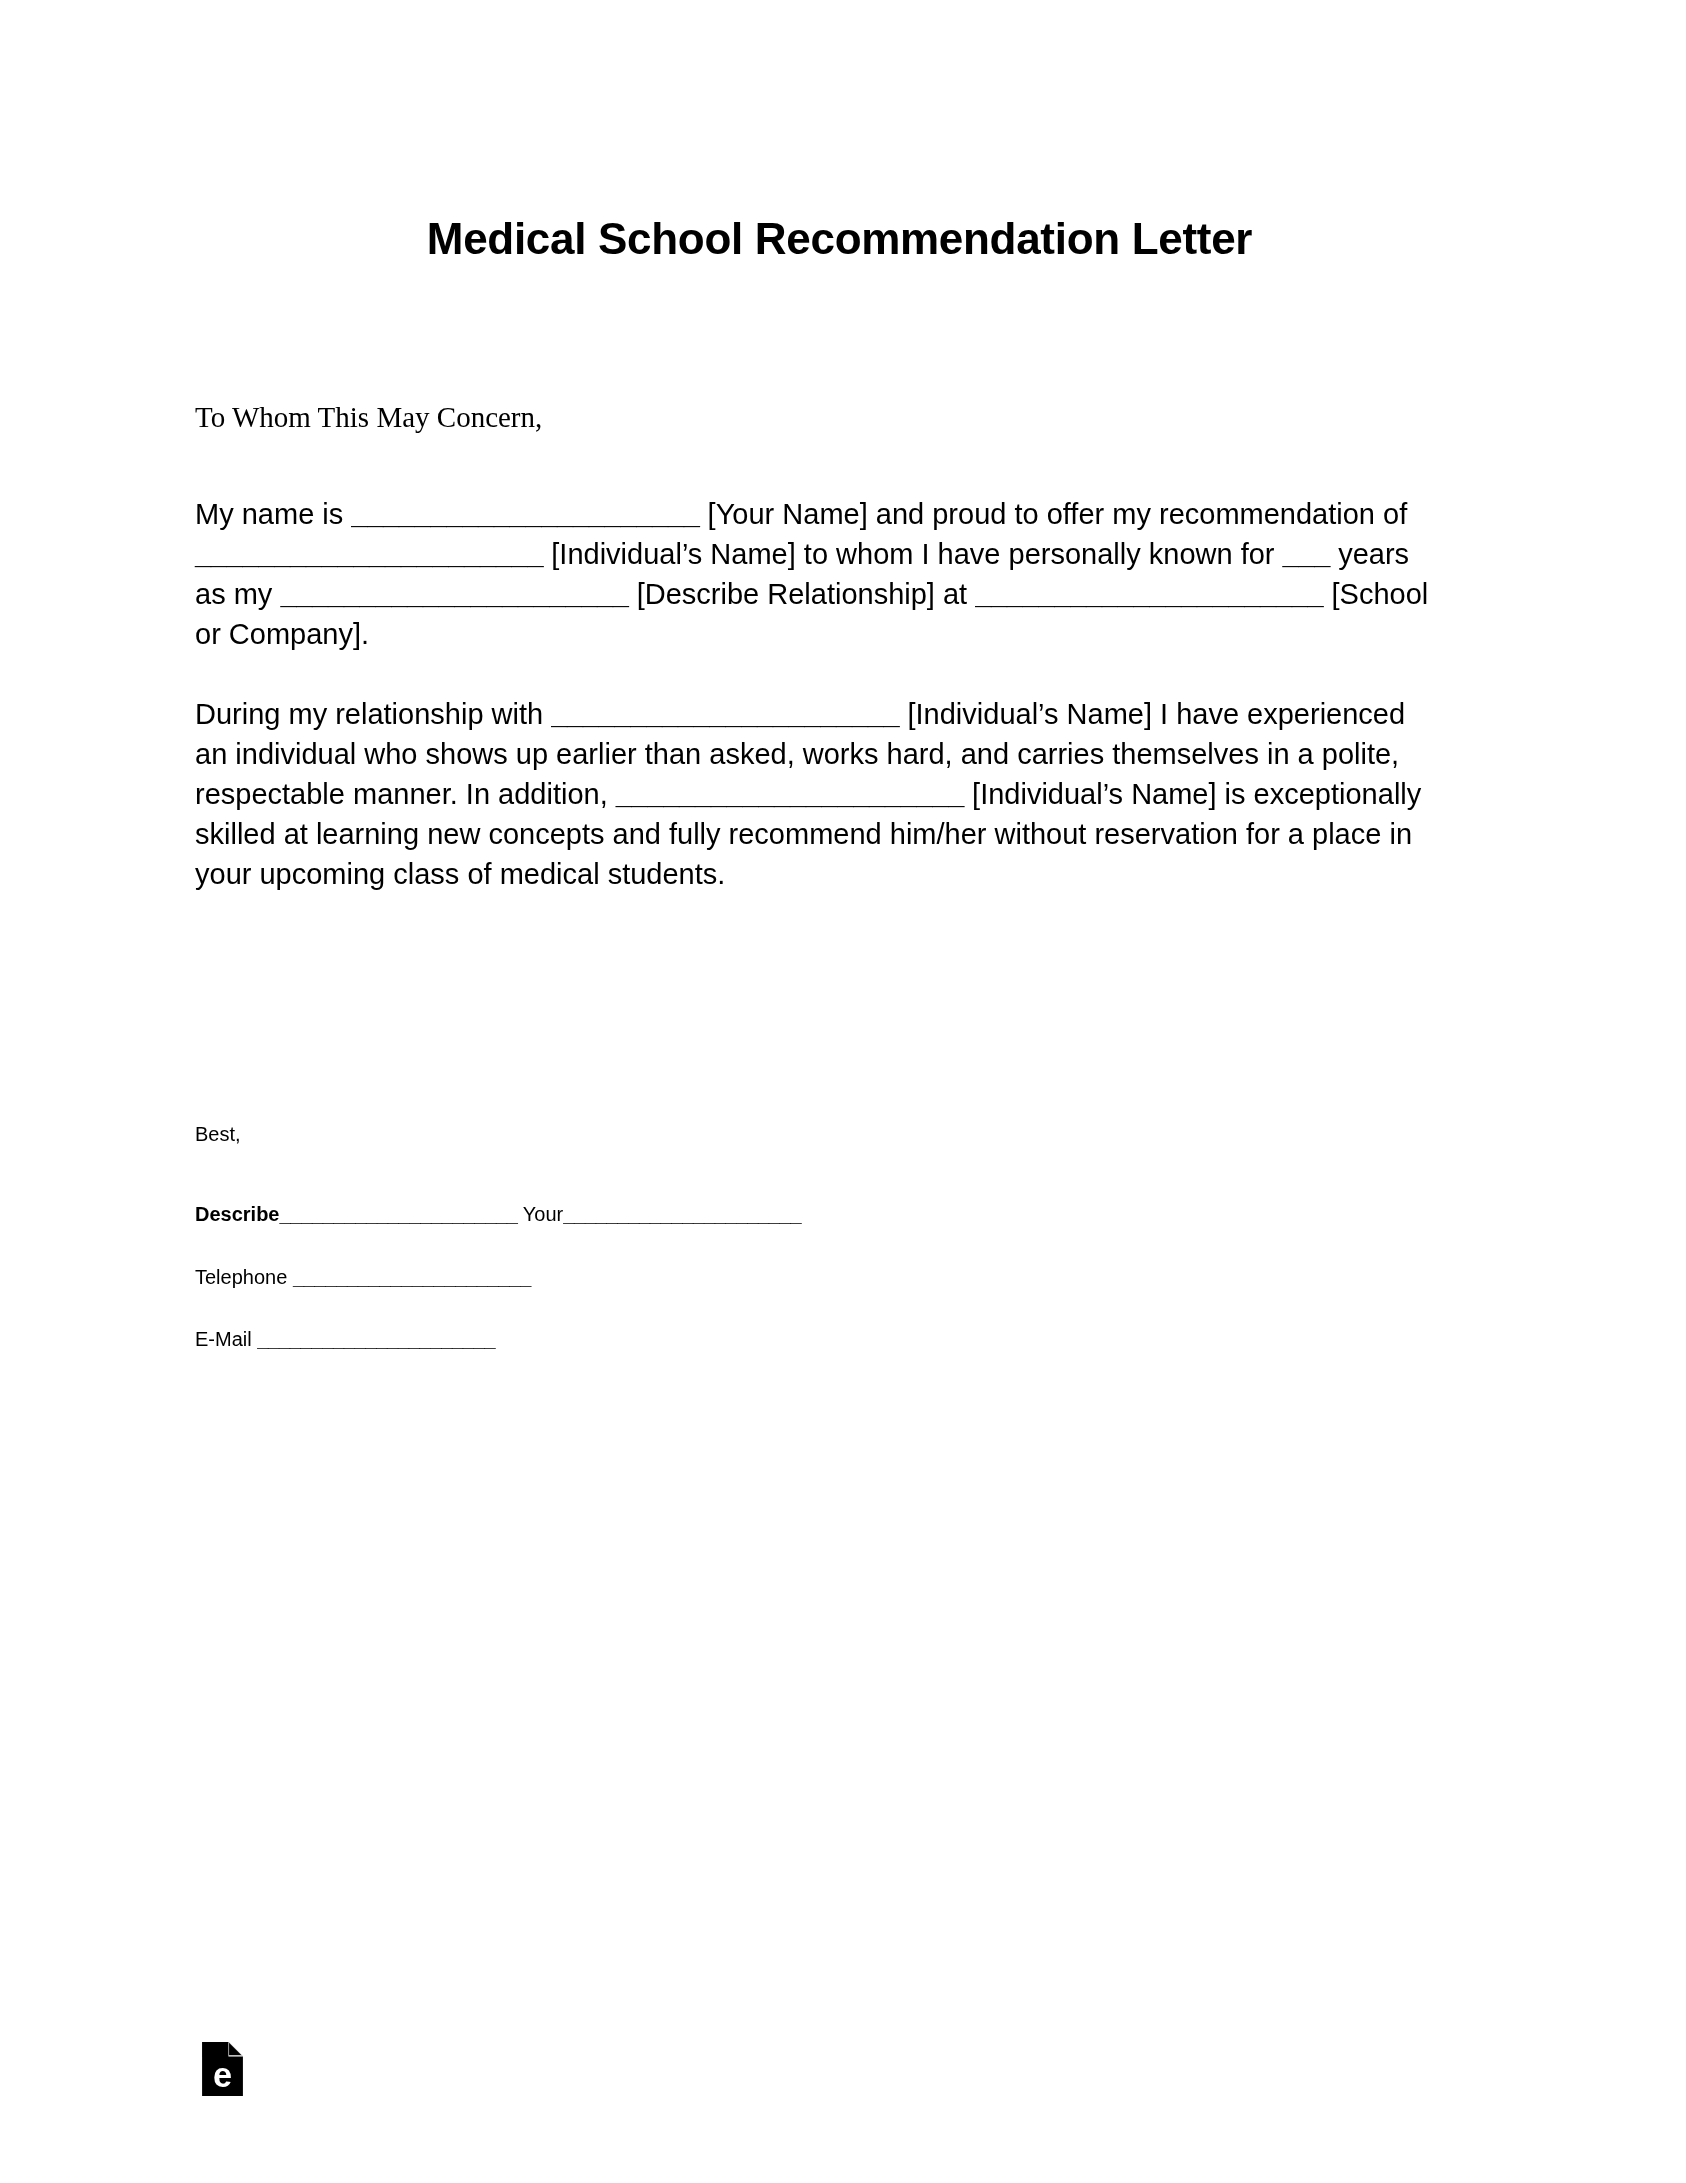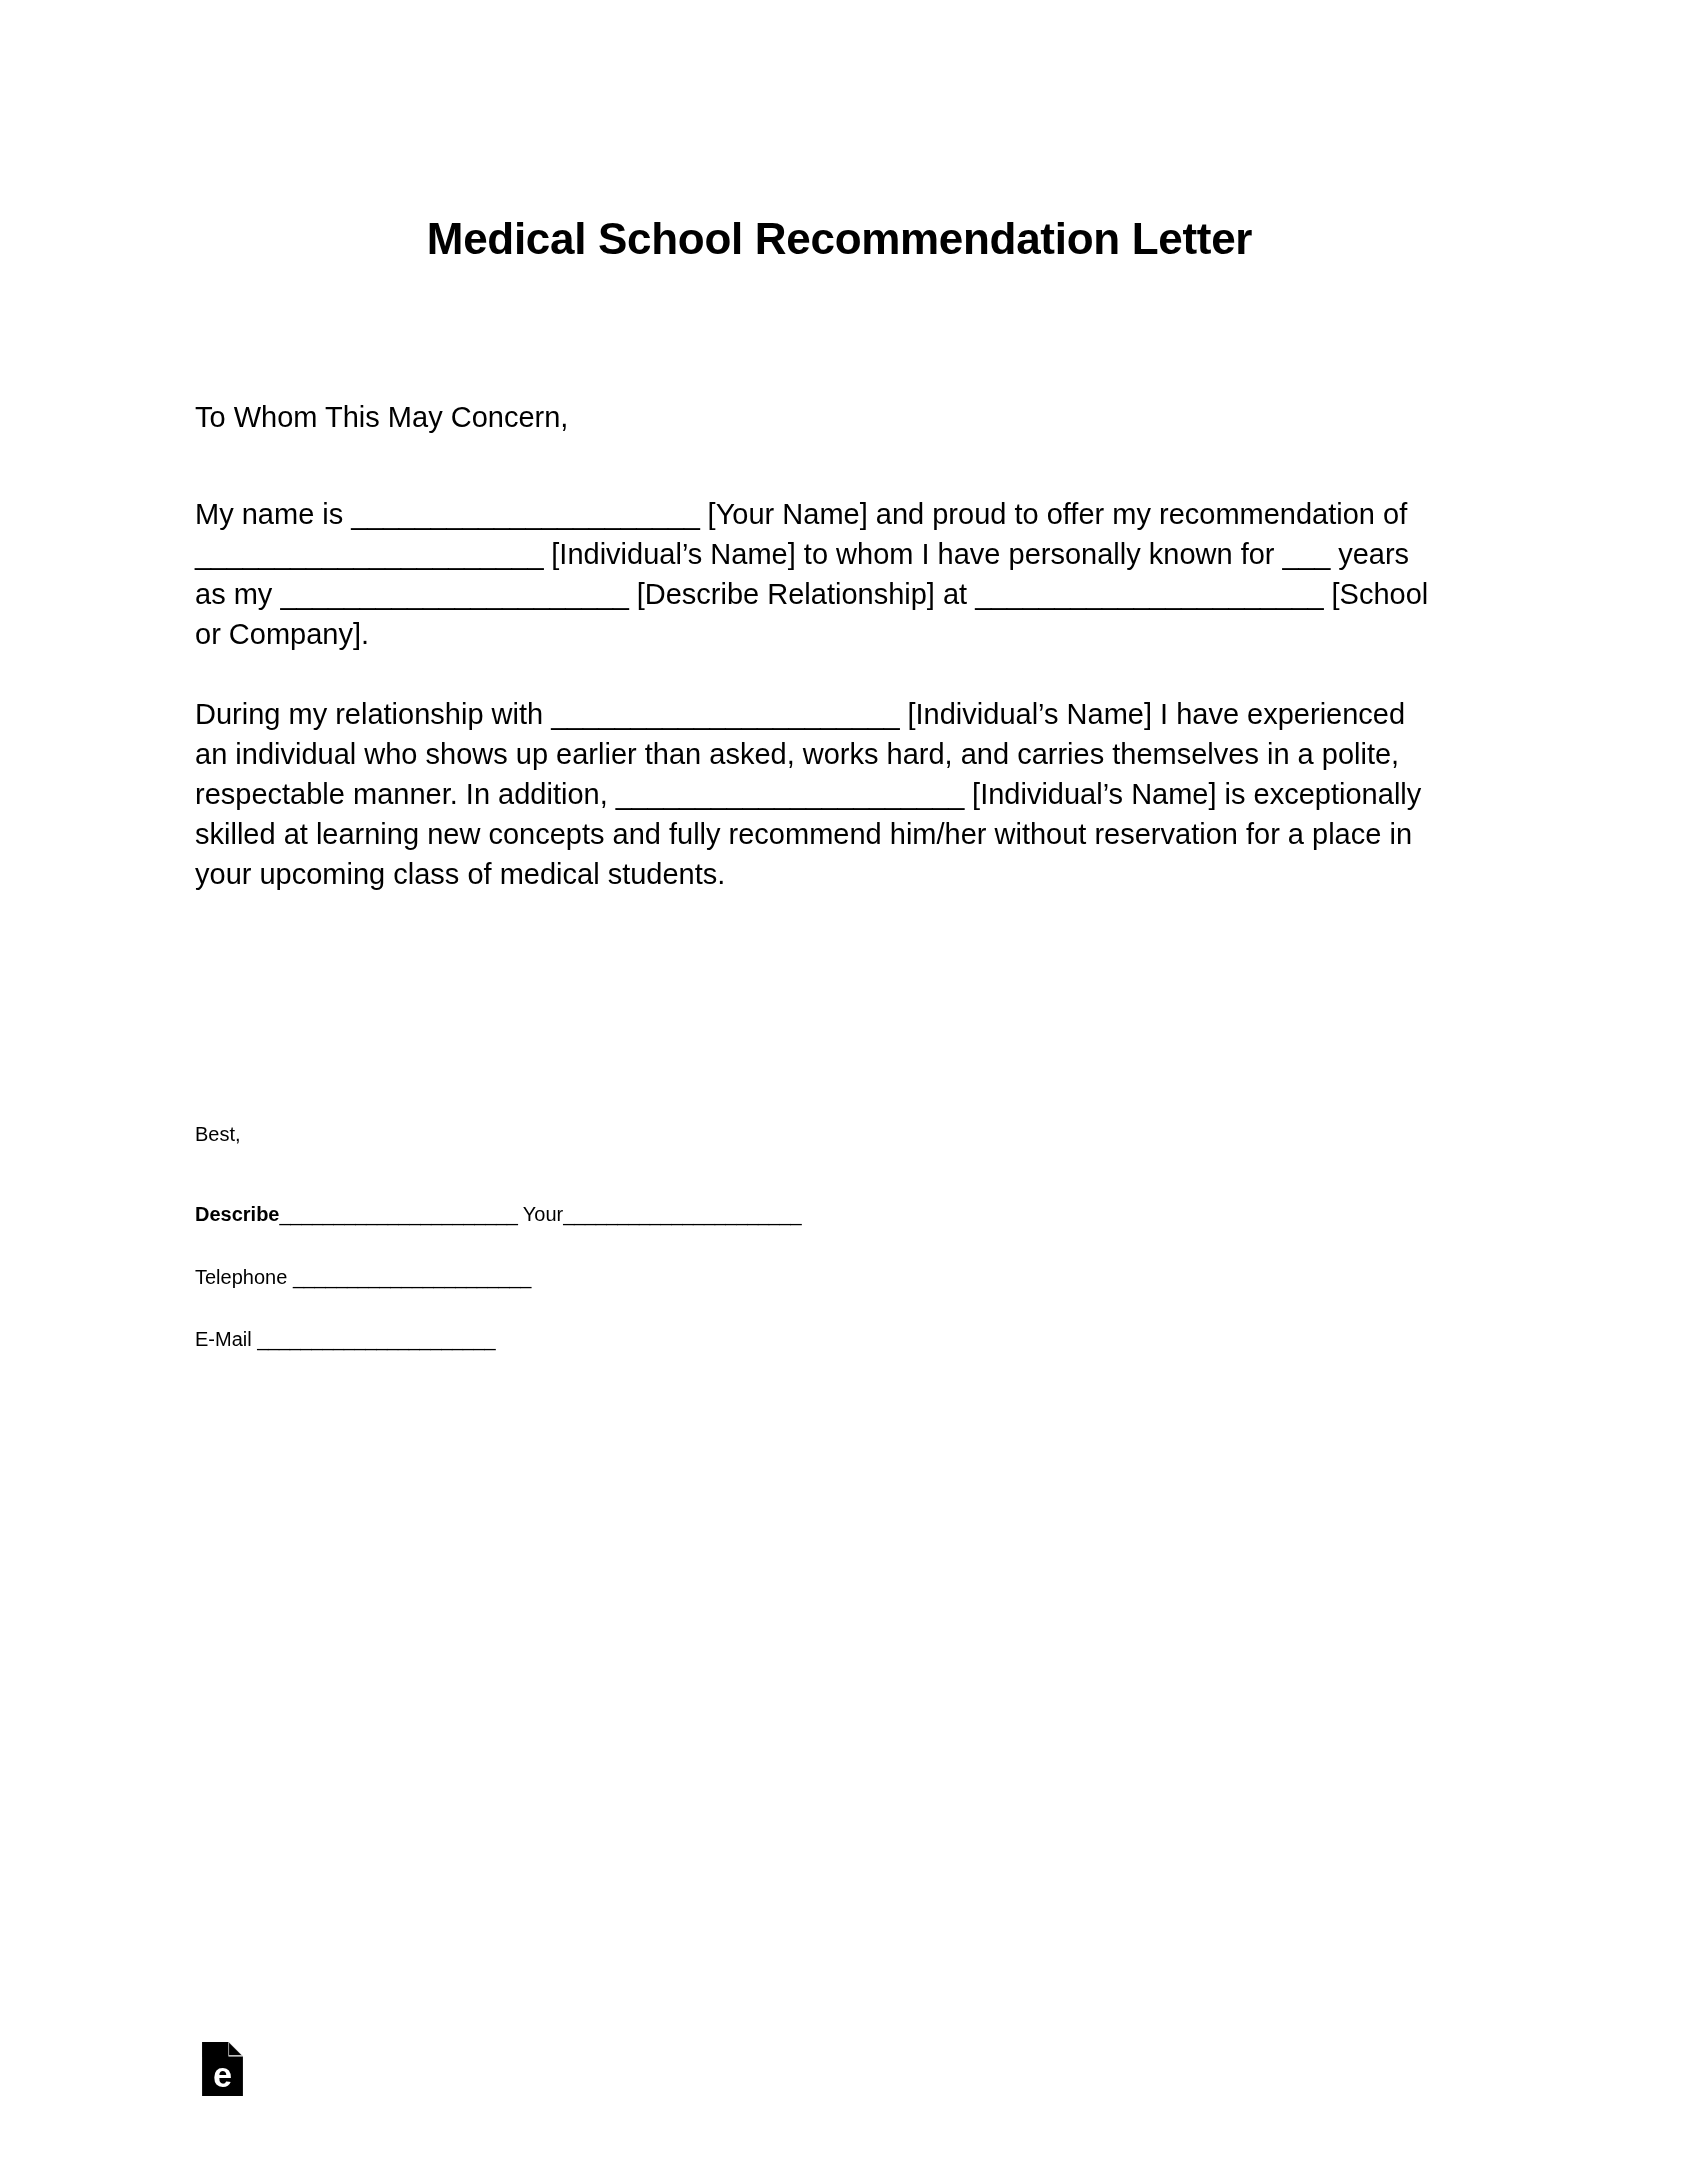--- a/index.html
+++ b/index.html
@@ -34,32 +34,34 @@
     position: absolute;
     left: 195px;
     top: 397px;
     width: 1243px;
     font-size: 29px;
     line-height: 40px;
   }
   .salutation {
     margin: 0 0 0 0;
     padding-top: 6.6px;
+    font-family: Liberation Serif, serif;
   }
   .para {
     margin: 0;
     padding: 0;
     text-align: left;
   }
   .gap-lg { height: 57px; }
   .gap-md { height: 40px; }
   .gap-sm { height: 22.5px; }
   .blank {
     letter-spacing: -0.3px;
     white-space: pre;
+    font-weight: bold;
   }
   .closing-block {
     position: absolute;
     left: 195px;
     top: 1114px;
     width: 1243px;
     font-size: 20px;
     line-height: 40px;
   }
   .sig-line {

